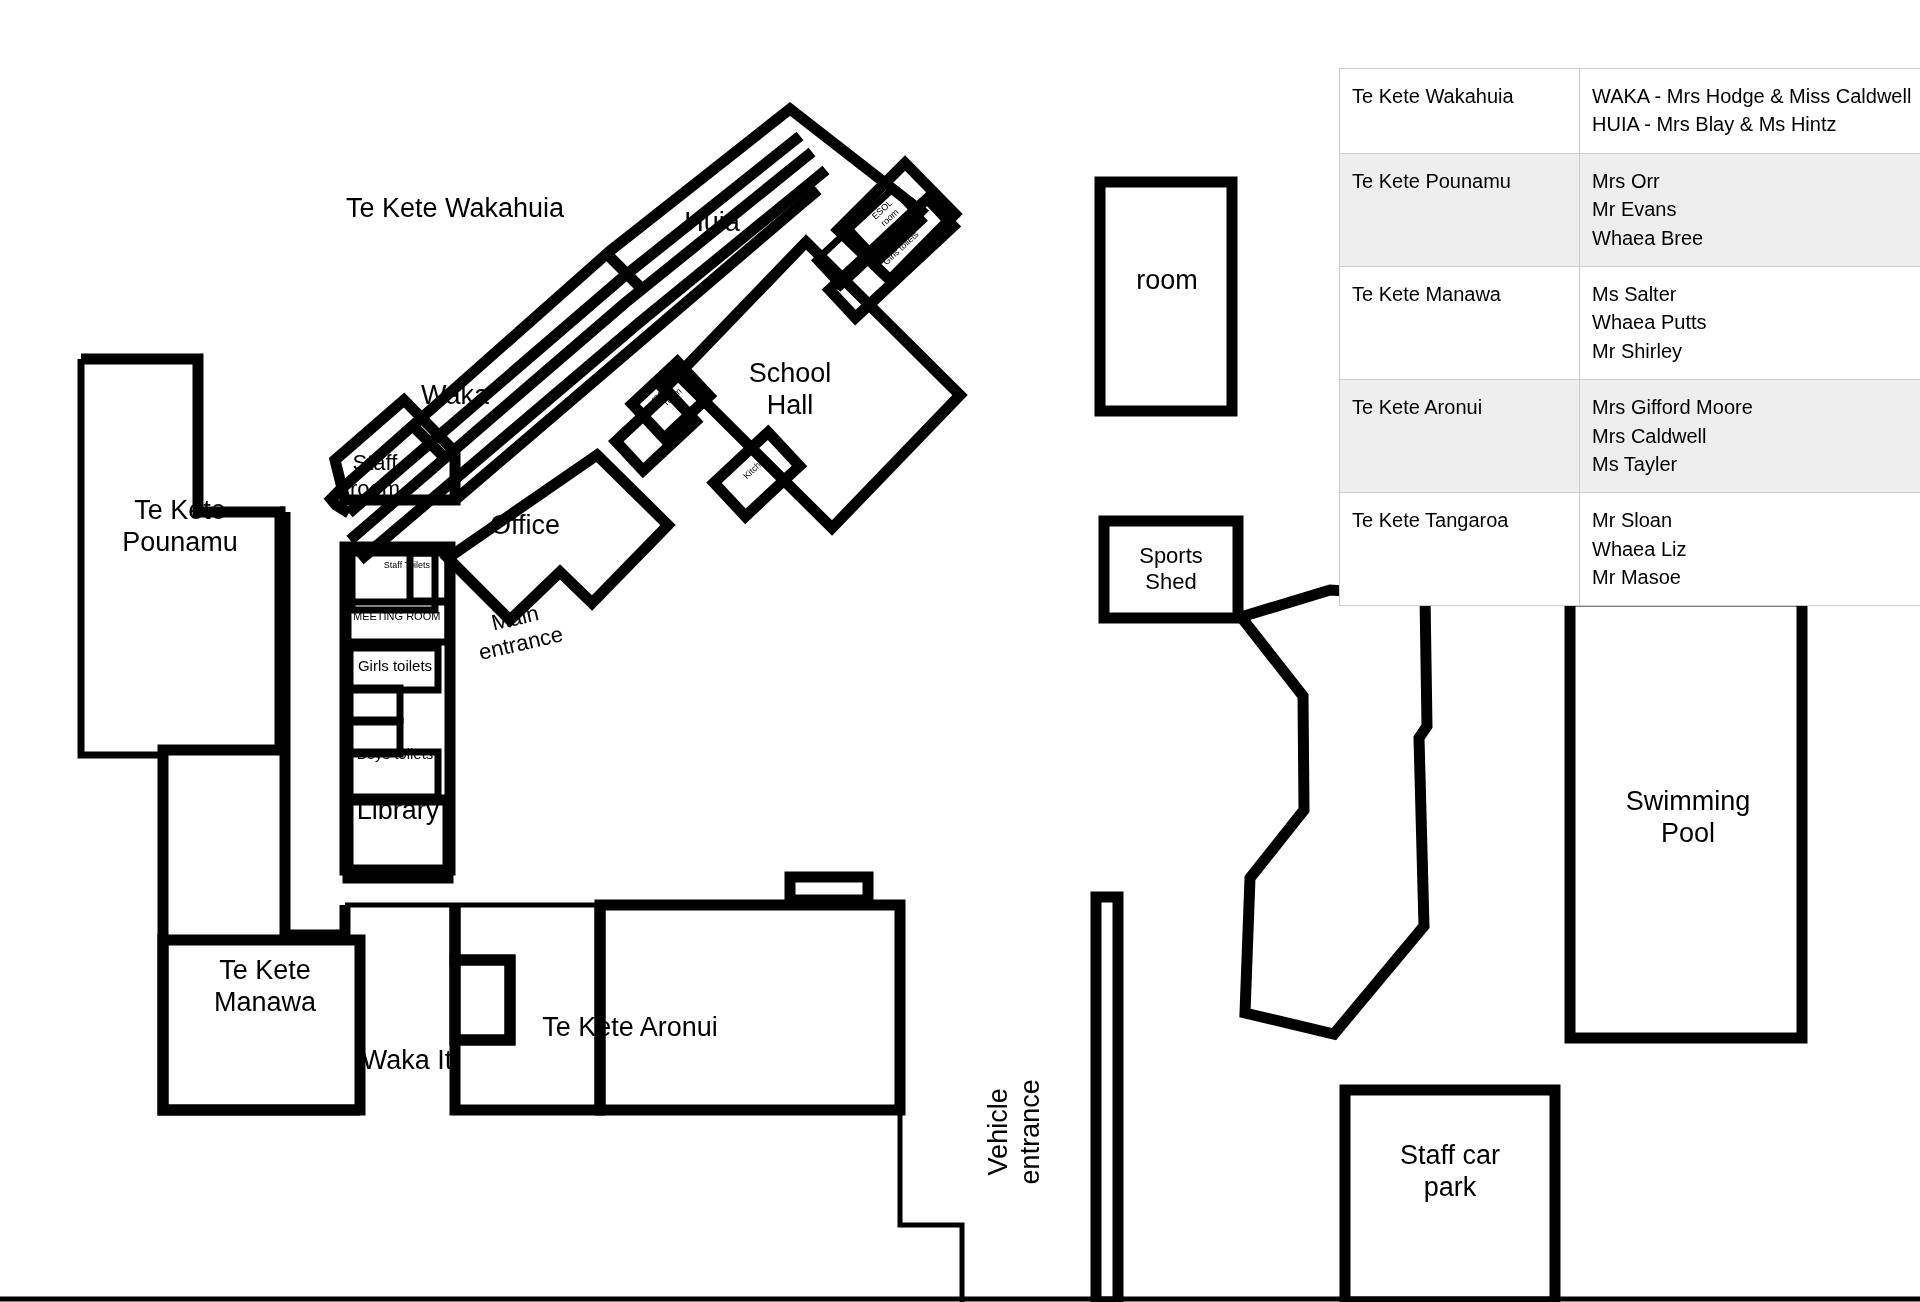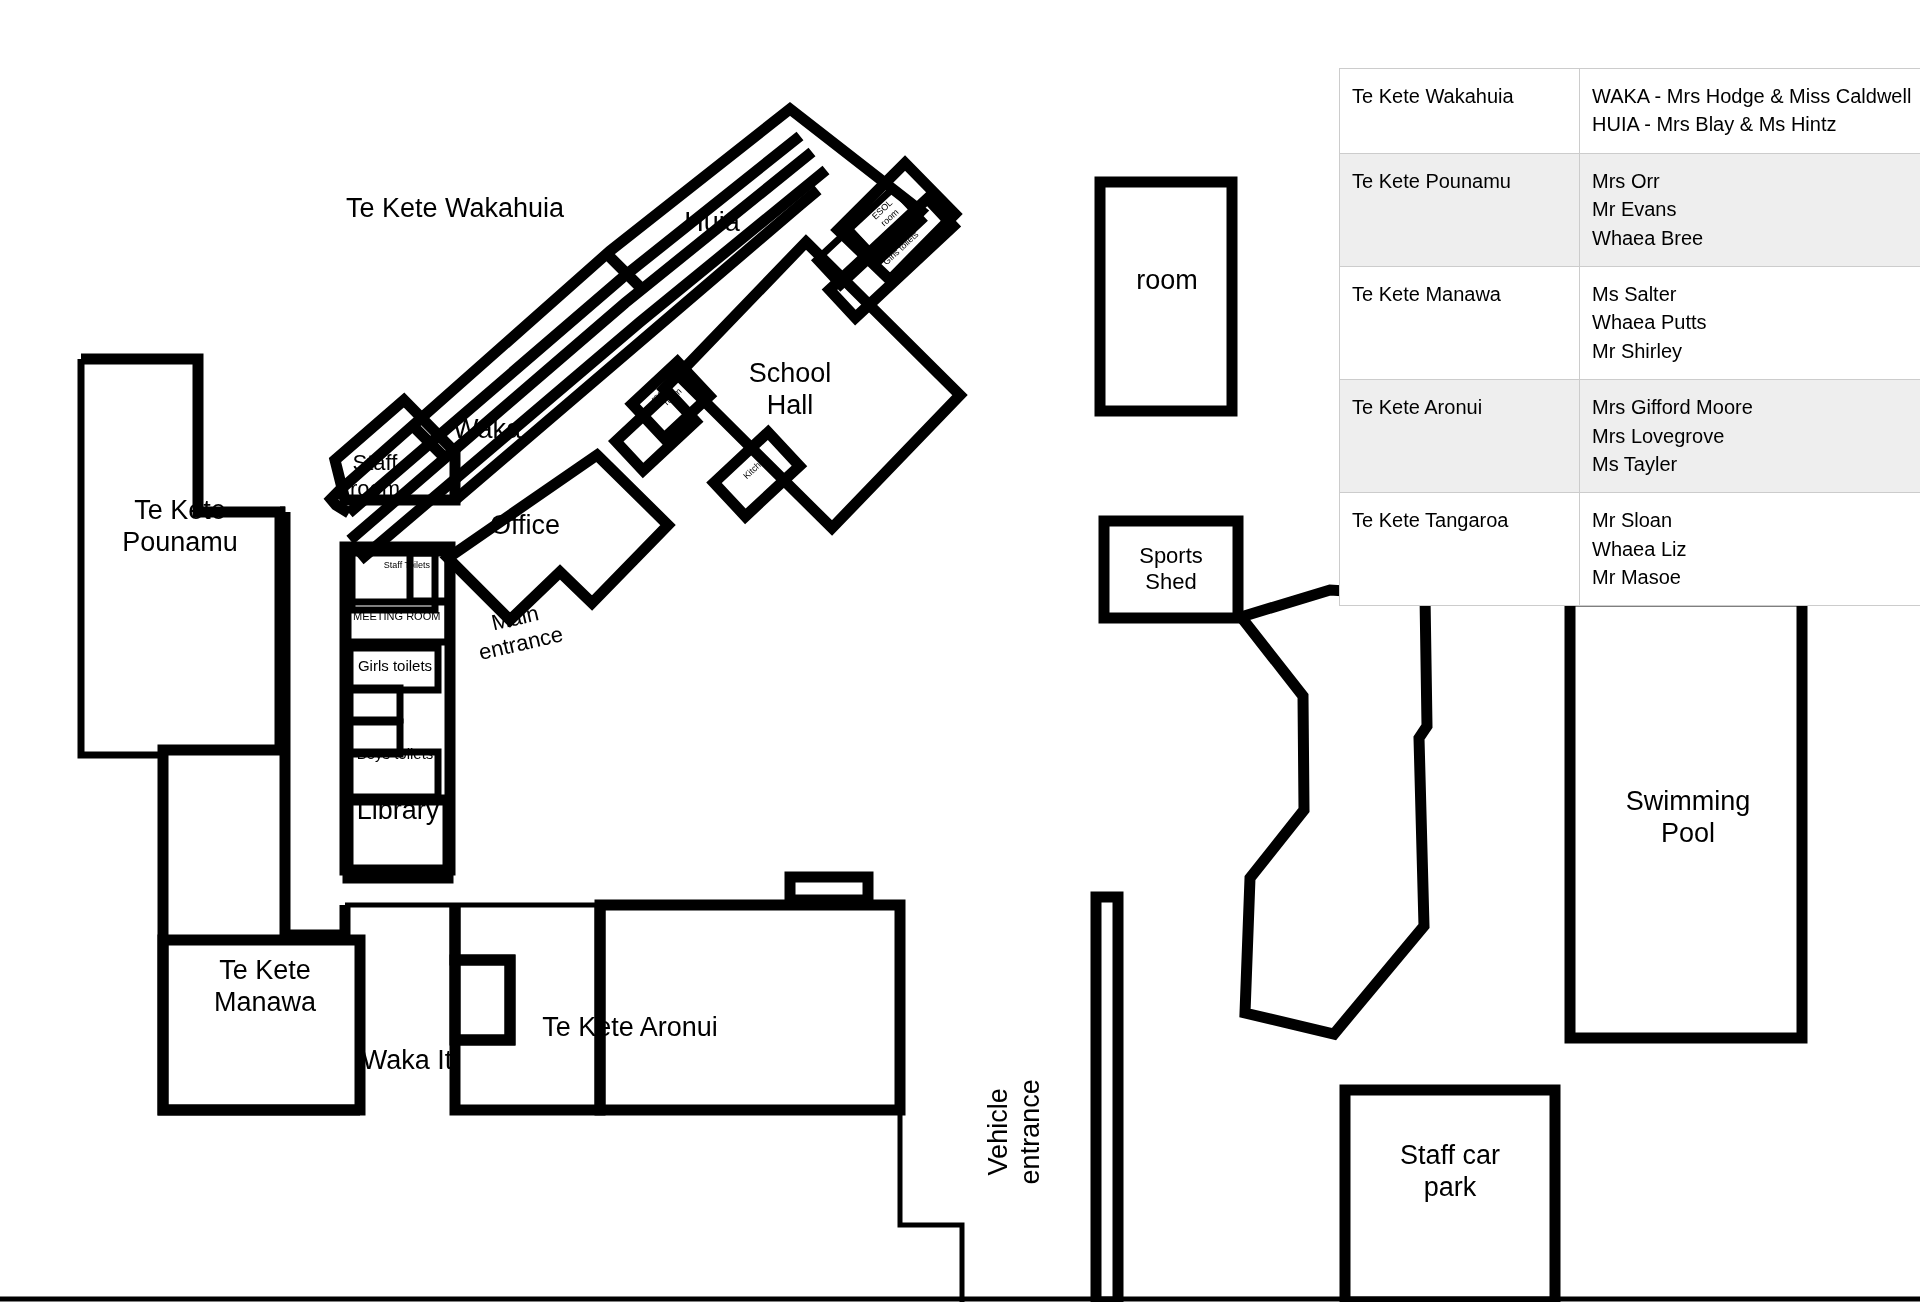--- a/index.html
+++ b/index.html
@@ -183,21 +183,21 @@
 
     <rect class="wall-thick" x="1345" y="1090" width="210" height="212"></rect>
 
     <line class="wall-thin" x1="0" y1="1299" x2="1920" y2="1299"></line>
   </svg>
 
   <div class="maplabel lbl-lg" style="left:330px; top:193px; width:250px;">Te Kete Wakahuia</div>
 
   <div class="maplabel lbl-lg" style="left:662px; top:207px; width:100px;">Huia</div>
 
-  <div class="maplabel lbl-lg" style="left:432px; top:380px; width:110px;margin-top:34px;">Waka</div>
+  <div class="maplabel lbl-lg" style="left:400px; top:380px; width:110px;">Waka</div>
 
   <div class="maplabel lbl-md" style="left:320px; top:450px; width:110px;">Staff
 room</div>
 
   <div class="maplabel lbl-lg" style="left:720px; top:358px; width:140px;">School
 Hall</div>
 
   <div class="maplabel lbl-lg" style="left:460px; top:510px; width:130px;">Office</div>
 
   <div class="maplabel lbl-md" style="left:453px; top:605px; width:130px; transform:rotate(-13deg);">Main
@@ -271,21 +271,21 @@
           <td>
             <span class="nm">Ms Salter</span>
             <span class="nm">Whaea Putts</span>
             <span class="nm">Mr Shirley</span>
           </td>
         </tr>
         <tr class="alt">
           <td class="room-col">Te Kete Aronui</td>
           <td>
             <span class="nm">Mrs Gifford Moore</span>
-            <span class="nm">Mrs Lovegrove</span>
+            <span class="nm">Mrs Caldwell</span>
             <span class="nm">Ms Tayler</span>
           </td>
         </tr>
         <tr class="plain">
           <td class="room-col">Te Kete Tangaroa</td>
           <td>
             <span class="nm">Mr Sloan</span>
             <span class="nm">Whaea Liz</span>
             <span class="nm">Mr Masoe</span>
           </td>

